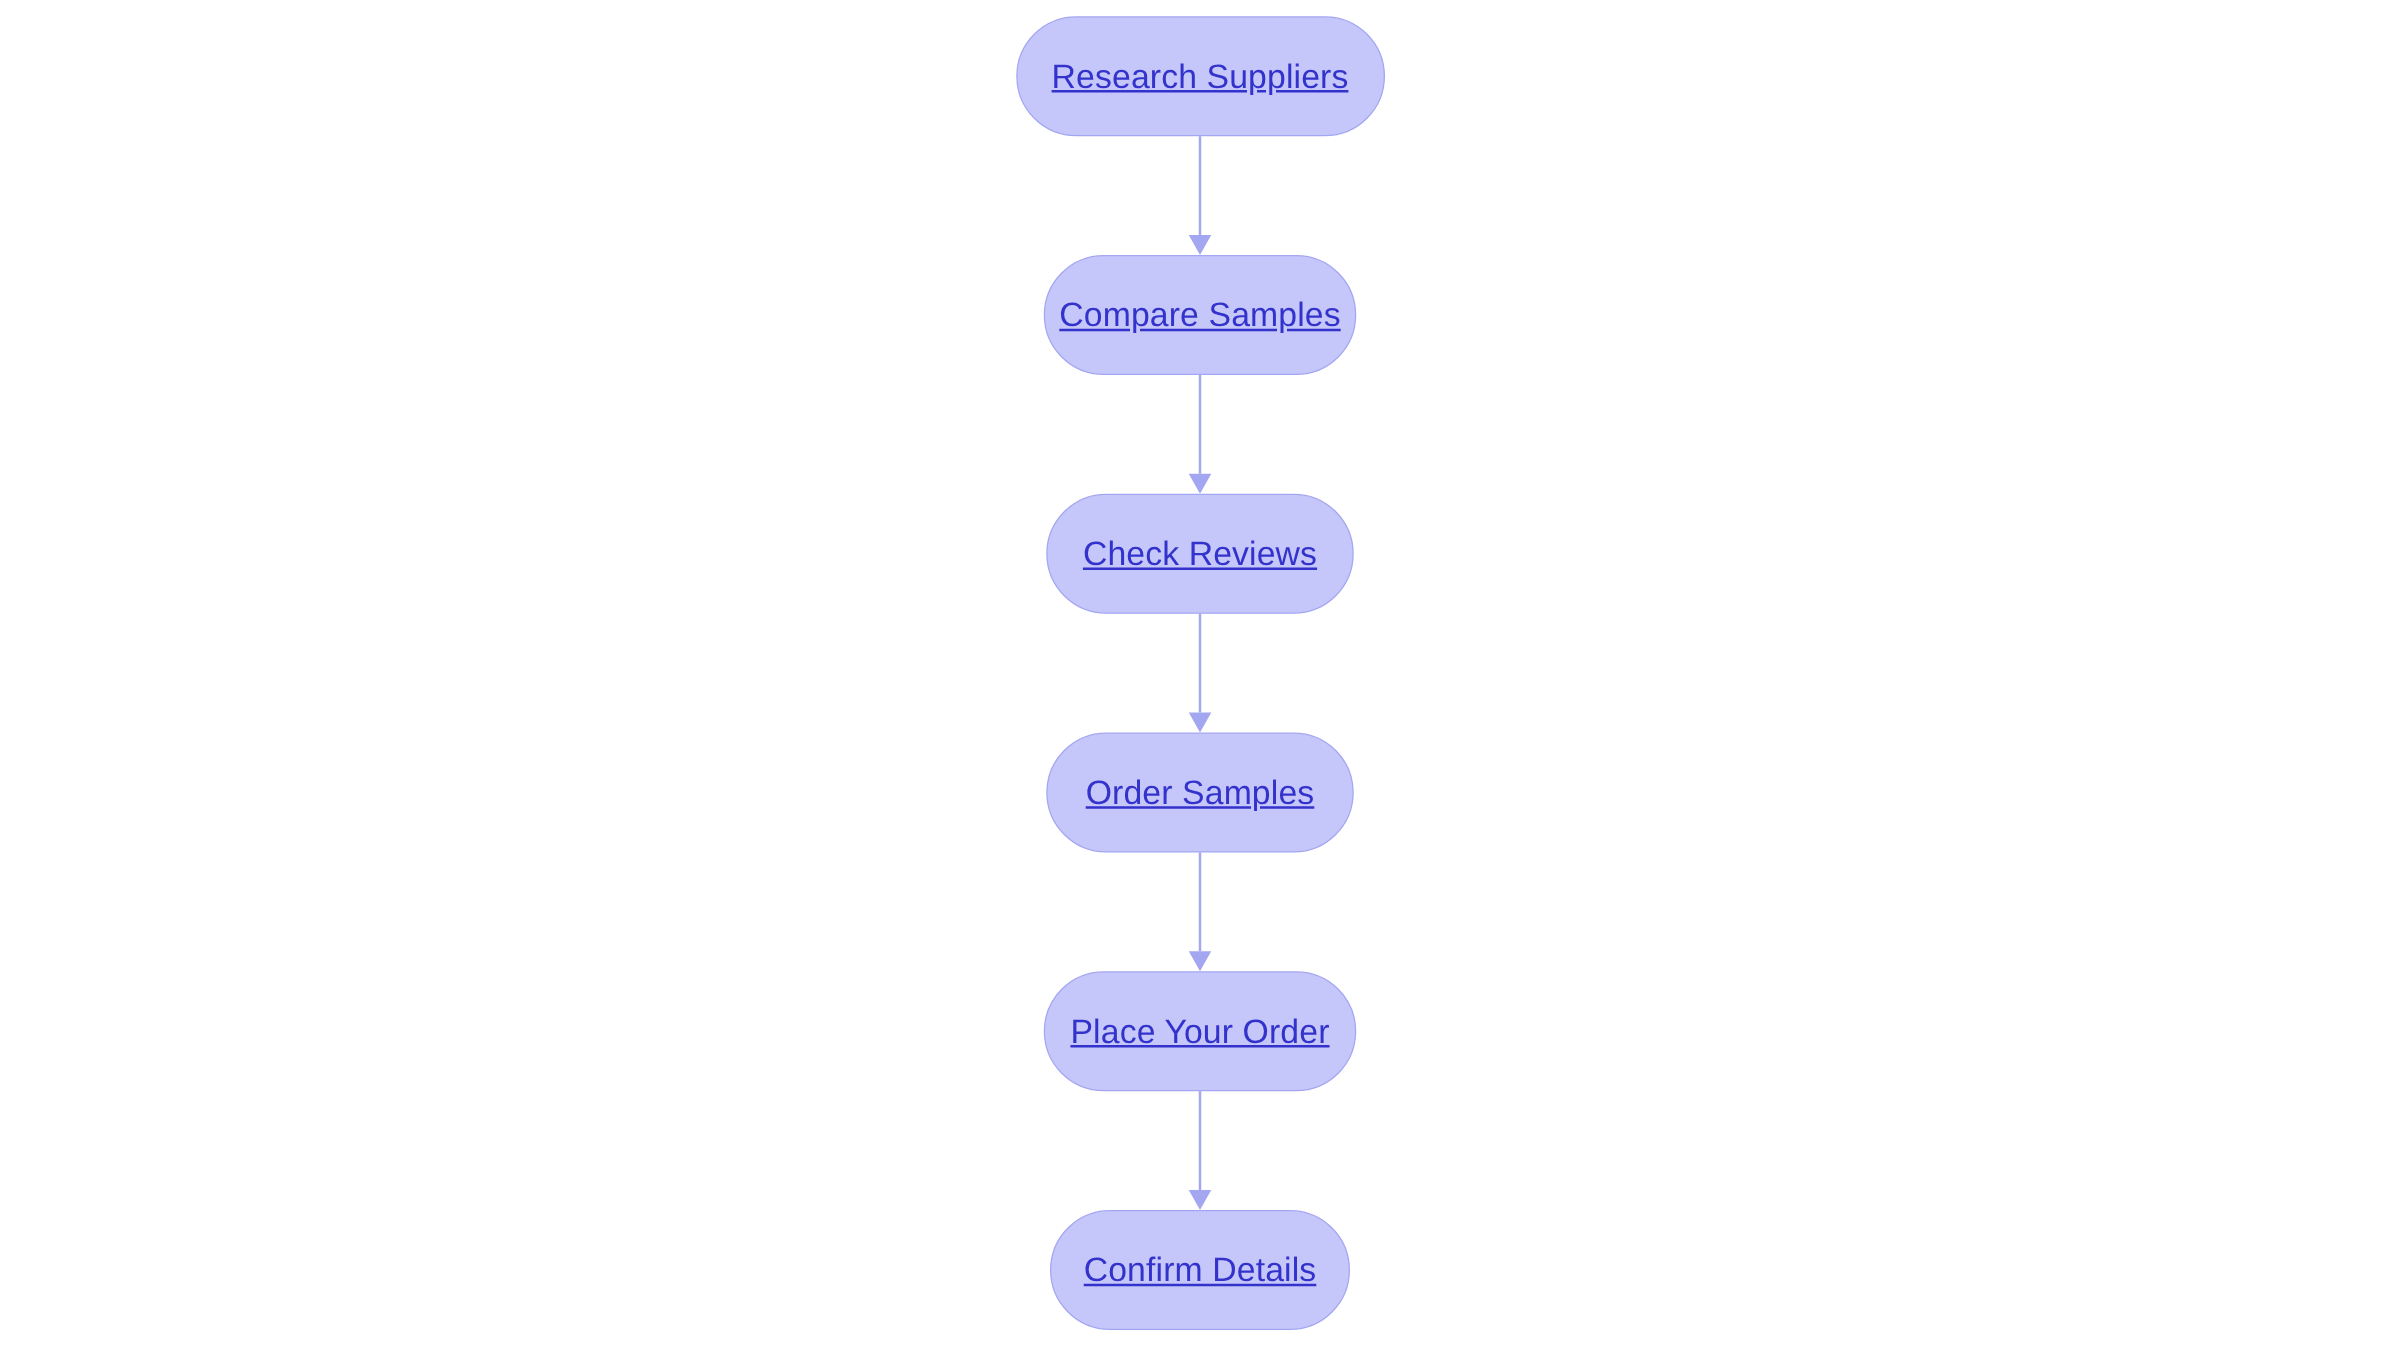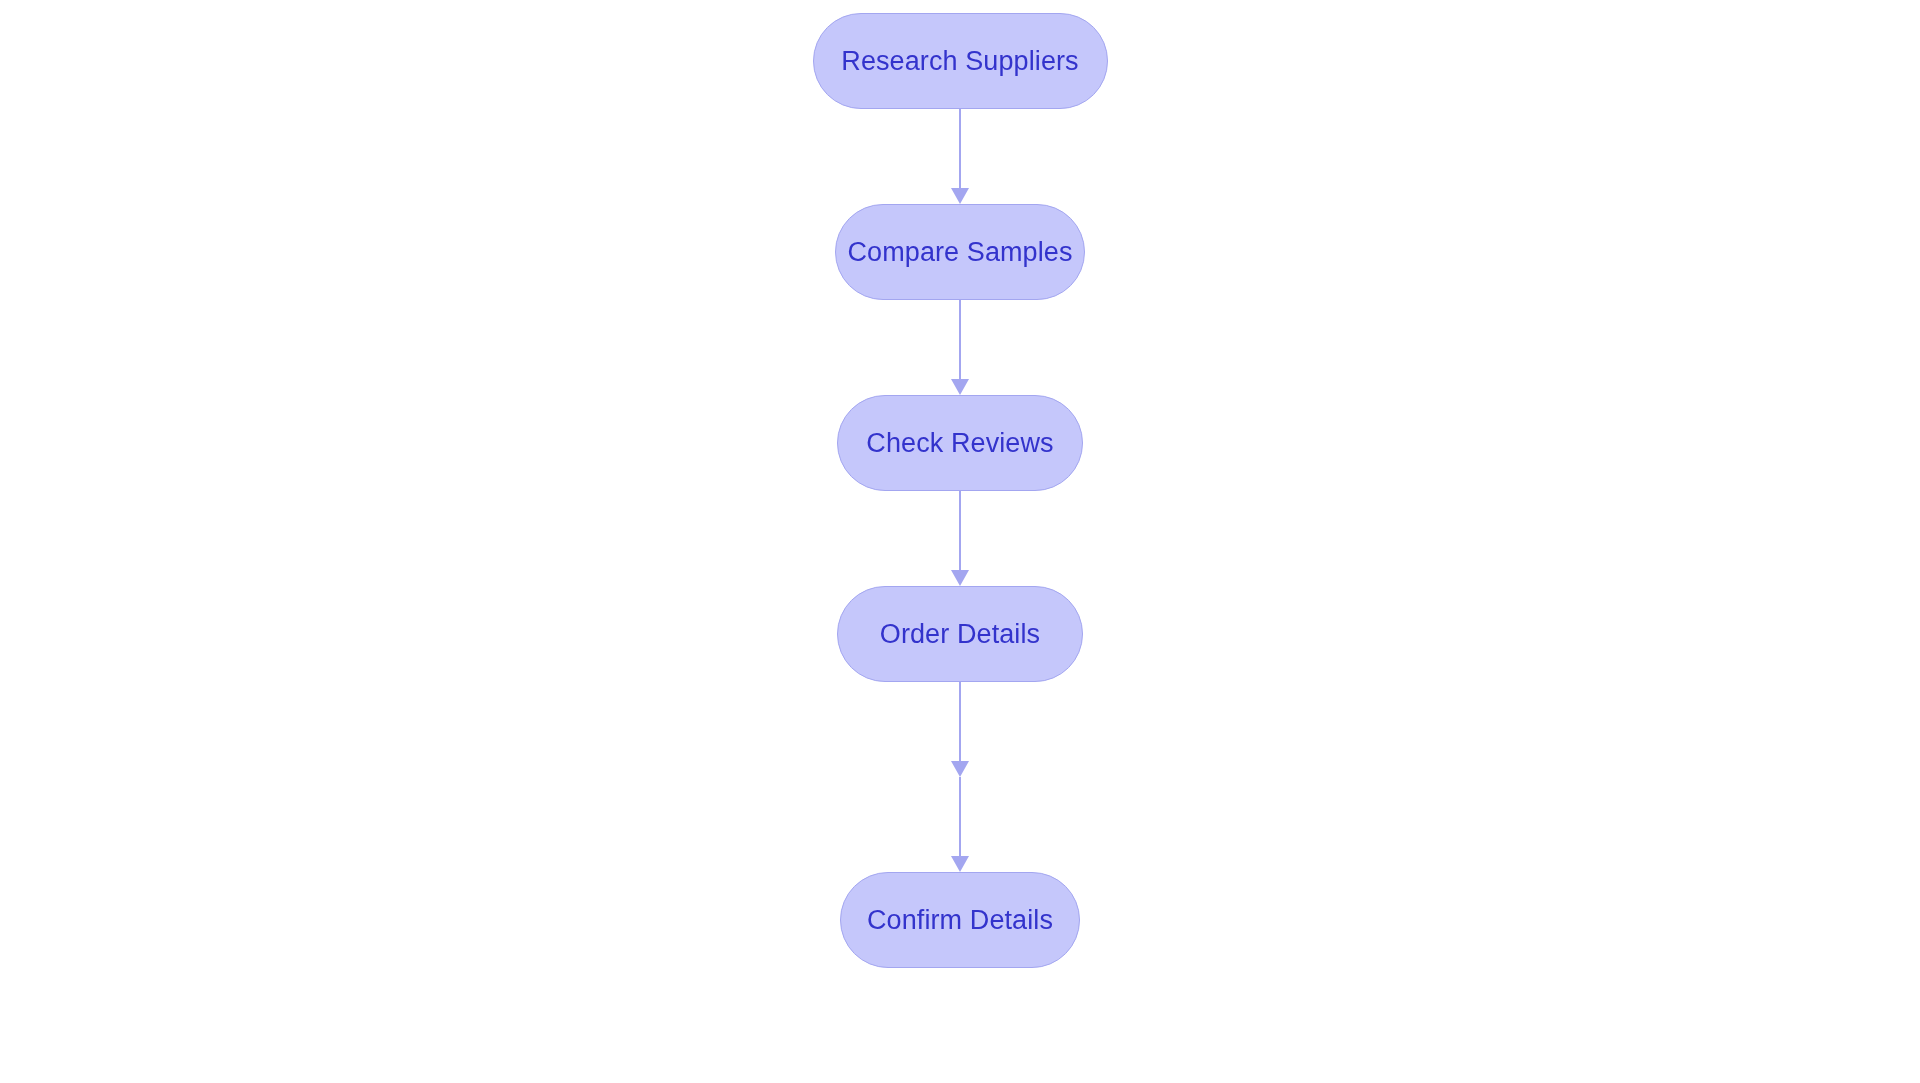--- a/index.html
+++ b/index.html
@@ -46,20 +46,21 @@
   }
 
   .node-label {
     color: #3333cc;
     font-size: 27px;
     font-family: "Liberation Sans", sans-serif;
     font-weight: 400;
     letter-spacing: 0.1px;
     white-space: nowrap;
     line-height: 1;
+    text-decoration: underline;
   }
 
   .connector {
     position: relative;
     width: 18px;
     height: 95px;
     flex: none;
   }
   .connector .shaft {
     position: absolute;
@@ -118,28 +119,31 @@
     <div class="node n-med">
       <span class="node-label">Check Reviews</span>
     </div>
 
     <div class="connector">
       <div class="shaft"></div>
       <div class="arrowhead"></div>
     </div>
 
     <div class="node n-med">
-      <span class="node-label">Order Details</span>
+      <span class="node-label">Order Samples</span>
     </div>
 
     <div class="connector">
       <div class="shaft"></div>
       <div class="arrowhead"></div>
     </div>
 
+    <div class="node n-std">
+      <span class="node-label">Place Your Order</span>
+    </div>
 
     <div class="connector">
       <div class="shaft"></div>
       <div class="arrowhead"></div>
     </div>
 
     <div class="node n-short">
       <span class="node-label">Confirm Details</span>
     </div>
 

